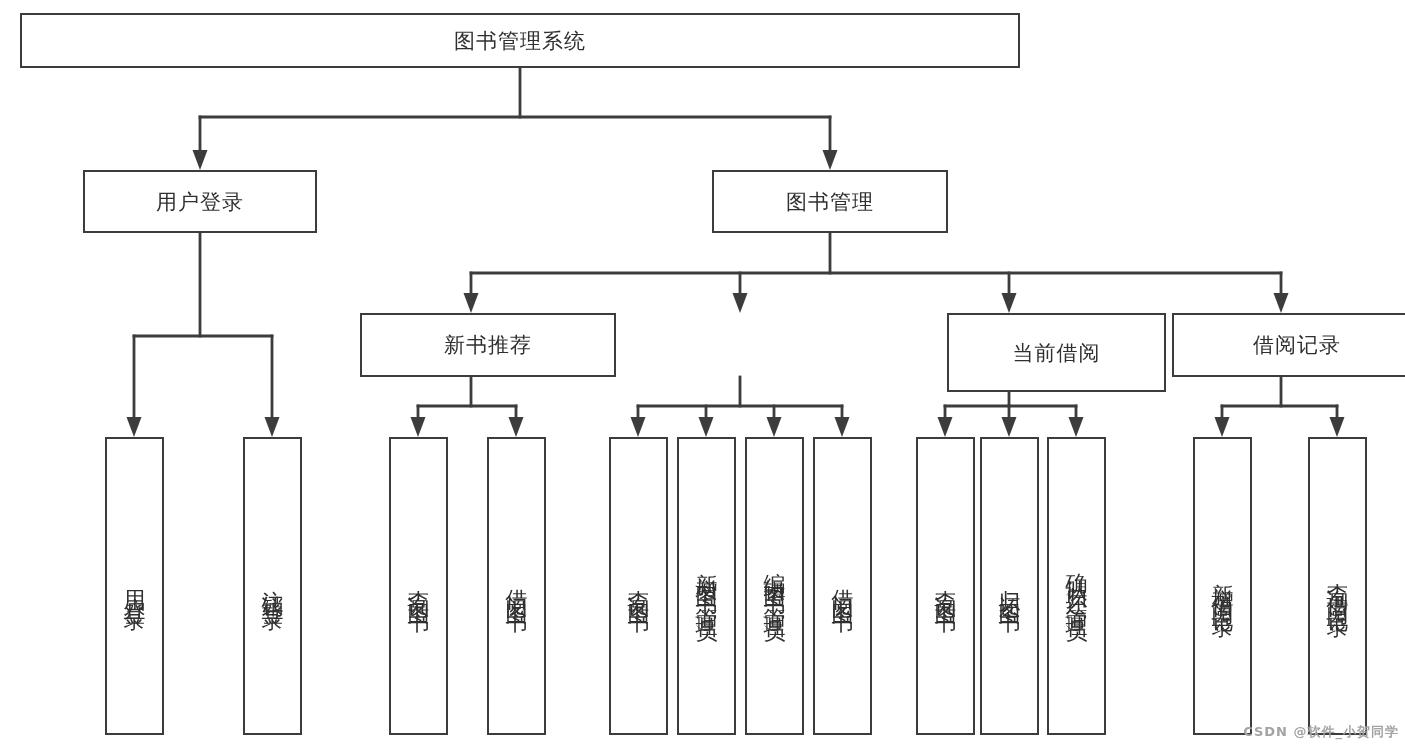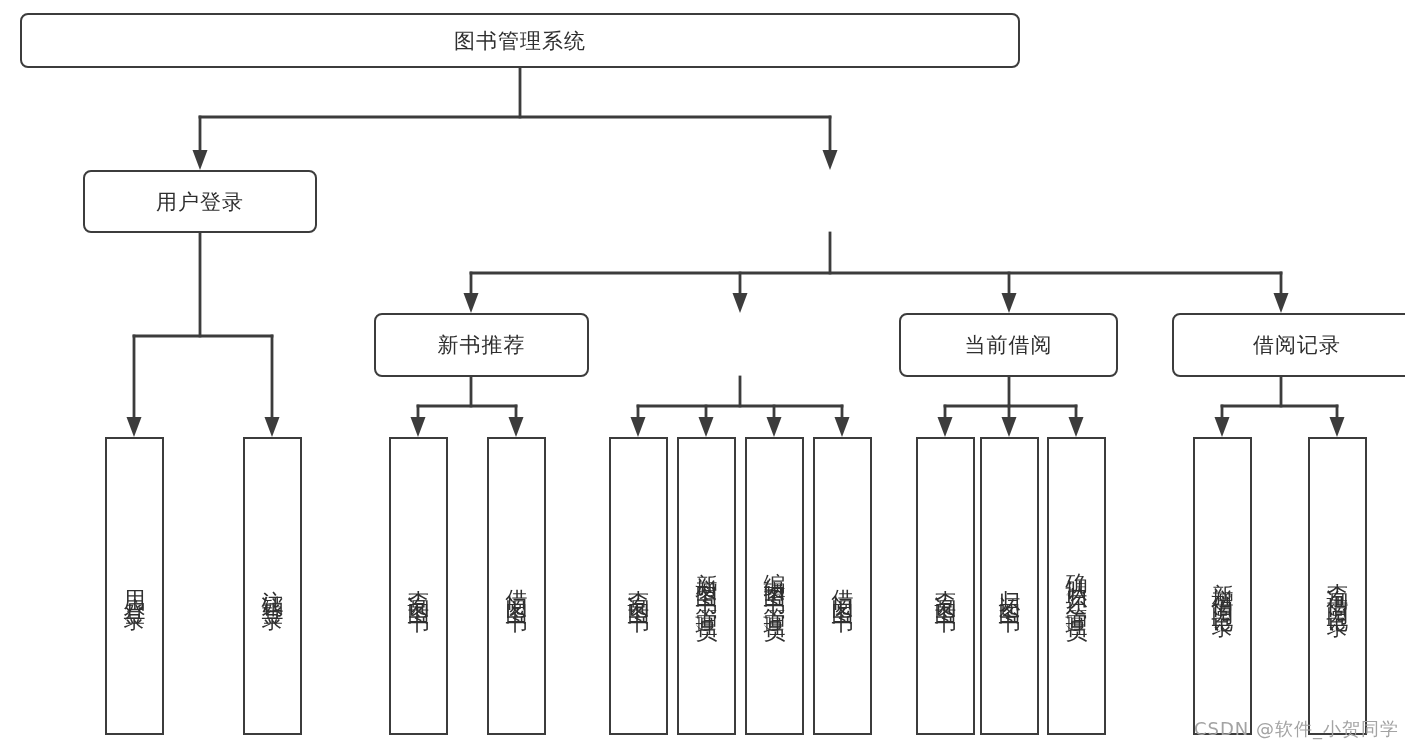--- a/index.html
+++ b/index.html
@@ -16,37 +16,38 @@
   .box {
     position: absolute;
     background: #ffffff;
     border: 2.5px solid #3c3c3c;
     display: flex;
     align-items: center;
     justify-content: center;
     color: #2f2f2f;
     z-index: 2;
   }
-  .box.h { font-size: 21px; letter-spacing: 1px; border-radius: 8px; }
+  .box.h { font-size: 21px; letter-spacing: 1px; }
   .box.v span {
     writing-mode: vertical-rl;
     text-orientation: mixed;
     font-size: 22px;
     letter-spacing: 7px;
     line-height: 1.1;
     white-space: nowrap;
   }
   .watermark {
     position: absolute;
     right: 6px;
     bottom: 6px;
-    font-size: 18px;
+    font-size: 13px;
     color: #a3a3a3;
     letter-spacing: 1px;
     z-index: 3;
+    font-weight: bold;
   }
 </style>
 </head>
 <body>
 
 <div class="stage">
 
   <svg class="connectors" width="1405" height="747" viewBox="0 0 1405 747">
     <g stroke="#3c3c3c" stroke-width="2.8" fill="none" stroke-linecap="square">
       <path d="M520 68 V117"></path>
@@ -116,25 +117,28 @@
     </g>
   </svg>
 
   <div class="box h" style="left:20px;top:13px;width:1000px;height:55px">
     <span>图书管理系统</span>
   </div>
 
   <div class="box h" style="left:83px;top:170px;width:234px;height:63px">
     <span>用户登录</span>
   </div>
+  <div class="box h" style="left:712px;top:170px;width:236px;height:63px">
+    <span>图书管理</span>
+  </div>
 
-  <div class="box h" style="left:374px;top:313px;width:215px;height:64px">
+  <div class="box h" style="left:360px;top:313px;width:256px;height:64px">
     <span>新书推荐</span>
   </div>
-  <div class="box h" style="left:899px;top:313px;width:219px;height:64px">
+  <div class="box h" style="left:947px;top:313px;width:219px;height:79px">
     <span>当前借阅</span>
   </div>
   <div class="box h" style="left:1172px;top:313px;width:250px;height:64px">
     <span>借阅记录</span>
   </div>
 
   <div class="box v" style="left:105px;top:437px;width:59px;height:298px">
     <span>用户登录</span>
   </div>
   <div class="box v" style="left:243px;top:437px;width:59px;height:298px">

